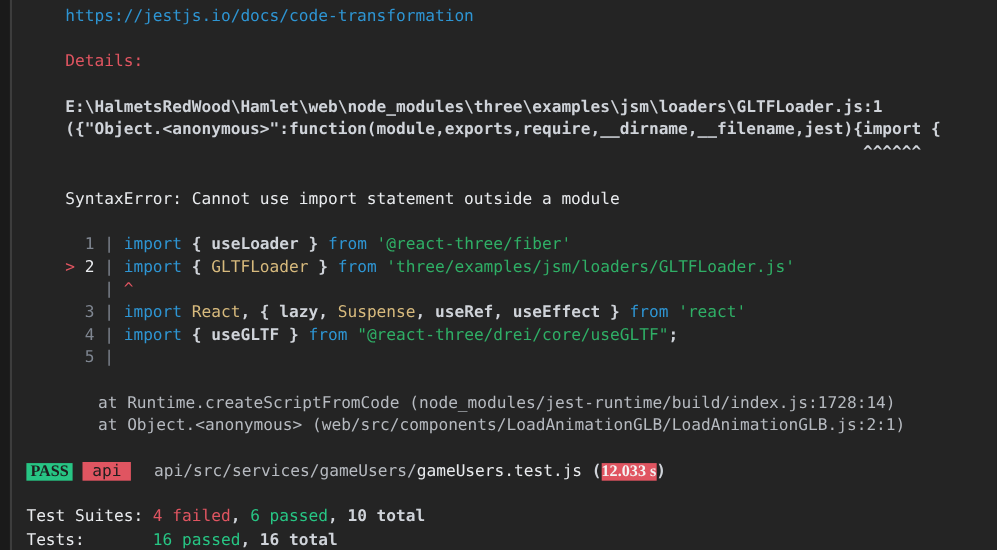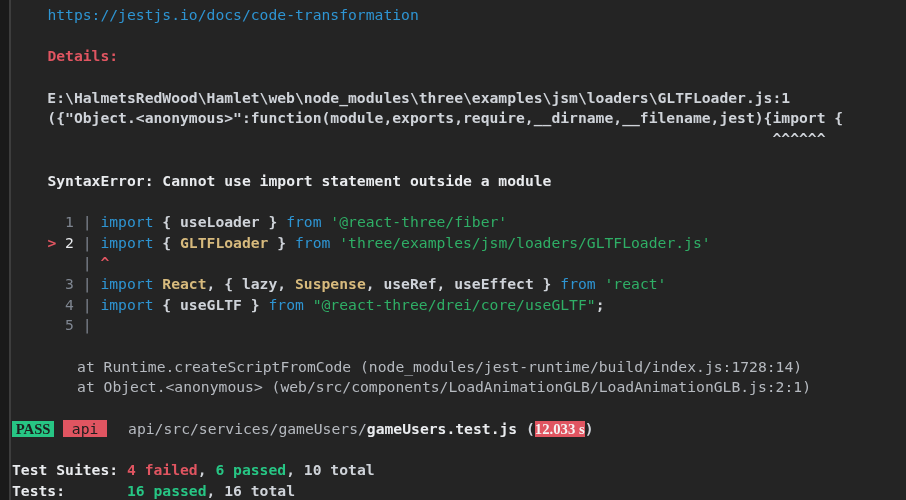--- a/index.html
+++ b/index.html
@@ -22,35 +22,35 @@
   .left-strip {
     position: absolute;
     left: 0; top: 0;
     width: 9px; height: 100%;
     background: var(--panelEdge, #1a1a1a);
     border-right: 2px solid var(--panelLine, #3d3d3d);
     box-sizing: content-box;
   }
   .term {
     position: absolute;
-    left: 12px;
+    left: 24px;
     top: 5px;
     white-space: pre;
   }
   .line { height: 20.7px; white-space: pre; color: var(--fg); }
   .fg     { color: var(--fg); font-weight: bold; }
   .white  { color: var(--white); }
   .dim    { color: var(--dim); margin-left: 12px; }
   .grey   { color: var(--grey); }
   .cyan   { color: var(--cyan); }
   .red    { color: var(--red); }
   .green  { color: var(--green); }
   .greenB { color: var(--greenB); }
-  .yellow { color: var(--yellow); font-weight: bold; }
-  .bold   { font-weight: bold; }
+  .yellow { color: var(--yellow); font-weight: normal; }
+  .bold   { font-weight: normal; }
   .badge-pass { background: var(--greenB); color: var(--badgeText); font-weight: bold; font-family: Liberation Serif, serif; }
   .badge-api  { background: var(--red);    color: var(--badgeText); font-weight: normal; }
   .badge-time { background: var(--red);    color: var(--timeText);  font-weight: bold; font-family: Liberation Serif, serif; }
 </style>
 </head>
 <body>
 
 <div class="screen">
   <div class="left-strip"></div>
   <div class="term" id="term"><div class="line"><span class="fg">    </span><span class="cyan">https://jestjs.io/docs/code-transformation</span></div><div class="line"></div><div class="line"><span class="fg">    </span><span class="red bold">Details:</span></div><div class="line"></div><div class="line"><span class="fg">    E:\HalmetsRedWood\Hamlet\web\node_modules\three\examples\jsm\loaders\GLTFLoader.js:1</span></div><div class="line"><span class="fg">    ({"Object.&lt;anonymous&gt;":function(module,exports,require,__dirname,__filename,jest){import {</span></div><div class="line"><span class="fg">                                                                                      ^^^^^^</span></div><div class="line"></div><div class="line"><span class="fg">    </span><span class="white bold">SyntaxError: Cannot use import statement outside a module</span></div><div class="line"></div><div class="line"><span class="grey">      1 | </span><span class="cyan">import</span><span class="fg"> { useLoader } </span><span class="cyan">from</span><span class="fg"> </span><span class="green">'@react-three/fiber'</span></div><div class="line"><span class="fg">    </span><span class="red bold">&gt; </span><span class="white">2</span><span class="grey"> | </span><span class="cyan">import</span><span class="fg"> { </span><span class="yellow">GLTFLoader</span><span class="fg"> } </span><span class="cyan">from</span><span class="fg"> </span><span class="green">'three/examples/jsm/loaders/GLTFLoader.js'</span></div><div class="line"><span class="fg">        </span><span class="grey">|</span><span class="fg"> </span><span class="red bold">^</span></div><div class="line"><span class="grey">      3 | </span><span class="cyan">import</span><span class="fg"> </span><span class="yellow">React</span><span class="fg">, { lazy, </span><span class="yellow">Suspense</span><span class="fg">, useRef, useEffect } </span><span class="cyan">from</span><span class="fg"> </span><span class="green">'react'</span></div><div class="line"><span class="grey">      4 | </span><span class="cyan">import</span><span class="fg"> { useGLTF } </span><span class="cyan">from</span><span class="fg"> </span><span class="green">"@react-three/drei/core/useGLTF"</span><span class="fg">;</span></div><div class="line"><span class="grey">      5 |</span></div><div class="line"></div><div class="line"><span class="dim">      at Runtime.createScriptFromCode (node_modules/jest-runtime/build/index.js:1728:14)</span></div><div class="line"><span class="dim">      at Object.&lt;anonymous&gt; (web/src/components/LoadAnimationGLB/LoadAnimationGLB.js:2:1)</span></div><div class="line"></div><div class="line"><span class="badge-pass"> PASS </span><span class="fg"> </span><span class="badge-api"> api </span><span class="fg"> </span><span class="dim">api/src/services/gameUsers/</span><span class="white bold">gameUsers.test.js</span><span class="fg"> (</span><span class="badge-time">12.033 s</span><span class="fg">)</span></div><div class="line"></div><div class="line"><span class="white bold">Test Suites: </span><span class="red bold">4 failed</span><span class="fg">, </span><span class="greenB bold">6 passed</span><span class="fg">, 10 total</span></div><div class="line"><span class="white bold">Tests:       </span><span class="greenB bold">16 passed</span><span class="fg">, 16 total</span></div></div>

